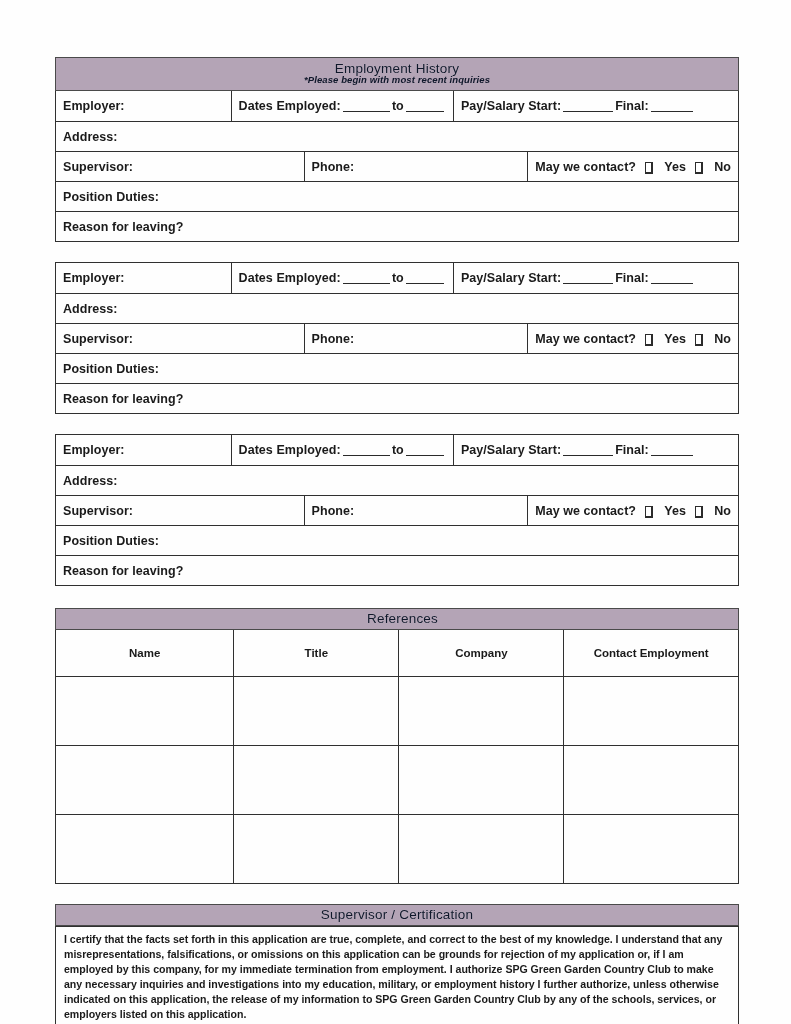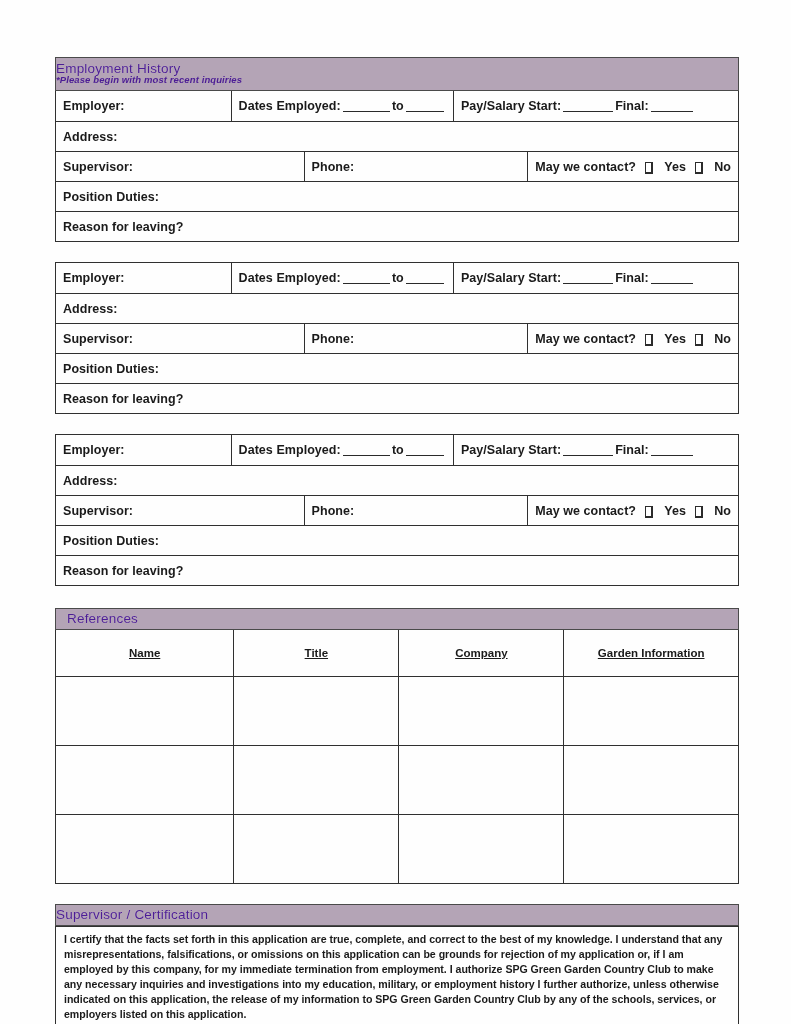--- a/index.html
+++ b/index.html
@@ -20,21 +20,22 @@
     height: 1024px;
     box-sizing: border-box;
     padding: 57px 52px 0 55px;
     background: #fefefe;
   }
 
   
   .bar {
     background: #b4a4b6;
     border: 1px solid #4a4a4a;
-    color: #4c1d95;
+    color: #0f172a;
+    text-align: center;
     padding: 3px 0 4px 0;
     line-height: 1.12;
   }
   .bar-title {
     font-size: 13.5px;
     font-weight: 400;
     letter-spacing: .2px;
     text-shadow: 0 0 1px rgba(255,255,255,.35);
   }
   .bar-sub {
@@ -110,21 +111,20 @@
     font-size: 11.5px;
     font-weight: 700;
   }
   .ref-head { min-height: 21px; }
   .ref-head .hcell {
     box-sizing: border-box;
     padding: 17px 4px;
     display: flex;
     align-items: center;
     border-left: 1.5px solid #303030;
-    text-decoration: underline;
   }
   .ref-head .hcell:first-child { border-left: none; }
   .ref-row { min-height: 69px; }
   .ref-row .rcell {
     box-sizing: border-box;
     border-left: 1.5px solid #303030;
   }
   .ref-row .rcell:first-child { border-left: none; }
 
   
@@ -309,21 +309,21 @@
   <div class="gap" style="height:22px"></div>
 
   <div class="bar" style="padding:2px 0 3px 11px">
     <div class="bar-title">References</div>
   </div>
   <div class="block">
     <div class="row ref-head">
       <div class="hcell" style="width:26%">Name</div>
       <div class="hcell" style="width:24.2%">Title</div>
       <div class="hcell" style="width:24.2%">Company</div>
-      <div class="hcell" style="width:25.6%">Garden Information</div>
+      <div class="hcell" style="width:25.6%">Contact Employment</div>
     </div>
     <div class="row ref-row">
       <div class="rcell" style="width:26%"></div>
       <div class="rcell" style="width:24.2%"></div>
       <div class="rcell" style="width:24.2%"></div>
       <div class="rcell" style="width:25.6%"></div>
     </div>
     <div class="row ref-row">
       <div class="rcell" style="width:26%"></div>
       <div class="rcell" style="width:24.2%"></div>

